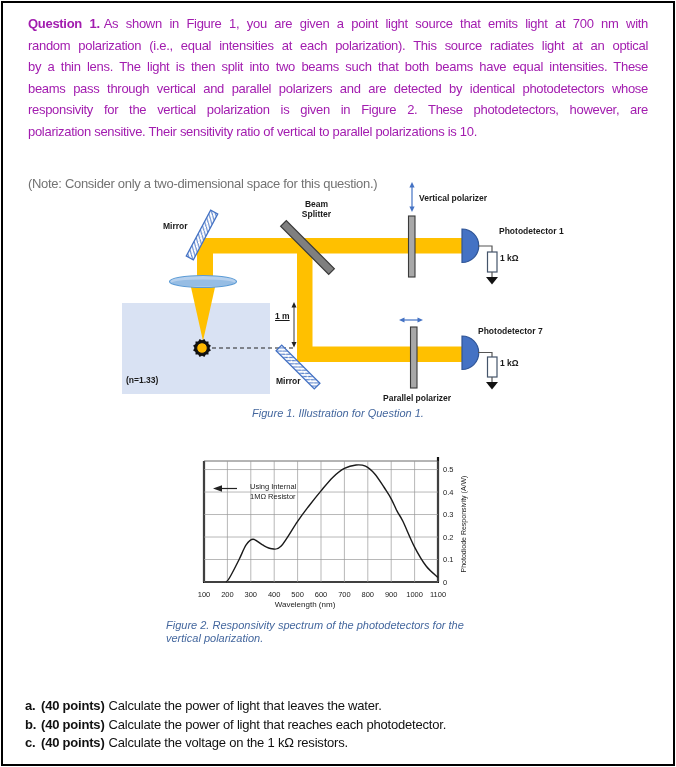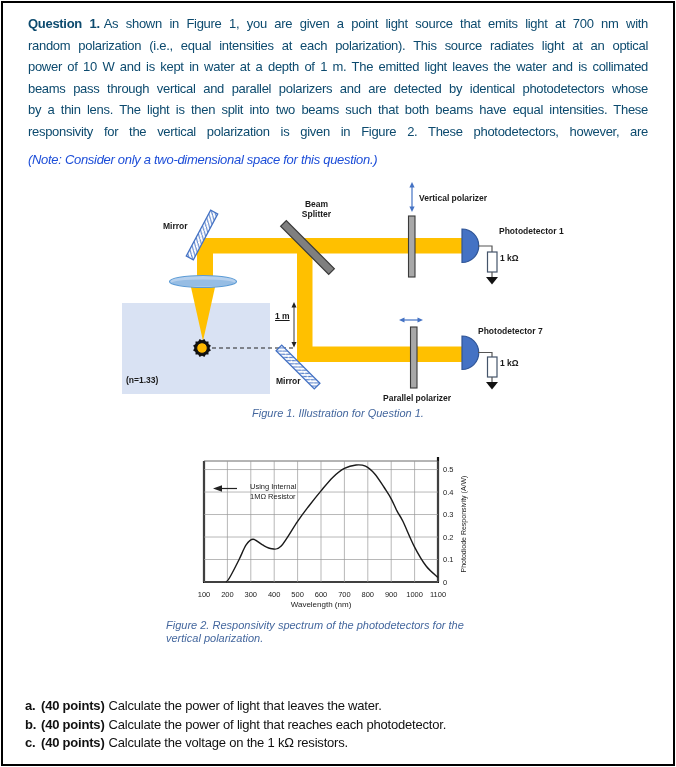--- a/index.html
+++ b/index.html
@@ -1,55 +1,55 @@
 <!DOCTYPE html>
 <html><head>
 <meta charset="utf-8">
 <style>
   html,body{margin:0;padding:0;background:#fff;}
   .page{position:relative;width:676px;height:767px;background:#fff;overflow:hidden;
         font-family:"Liberation Sans",sans-serif;color:#111;}
   .frame{position:absolute;inset:1px;border:2.5px solid #000;pointer-events:none;}
   
   .para{position:absolute;left:28px;top:13px;width:620px;font-size:13px;line-height:21.6px;
-        letter-spacing:-0.3px;color:#0c4a6e;}
+        letter-spacing:-0.3px;color:#a21caf;}
   .pline{text-align:justify;text-align-last:justify;white-space:normal;}
   .pline.last{text-align-last:left;}
   .qlabel{font-weight:bold;margin-right:4px;}
-  .note{position:absolute;left:28px;top:152px;width:620px;font-size:13px;letter-spacing:-0.3px;color:#1d4ed8;font-style:italic;}
+  .note{position:absolute;left:28px;top:176px;width:620px;font-size:13px;letter-spacing:-0.3px;color:#737373;}
   
   .f1lbl{position:absolute;font-size:8.5px;font-weight:600;color:#1a1a1a;white-space:pre-line;line-height:9.5px;}
   .caption{position:absolute;font-style:italic;color:#44679E;font-size:11px;line-height:12.5px;white-space:pre-line;}
   .cap1{left:0;top:407px;width:676px;text-align:center;}
   .cap2{left:166px;top:619px;width:330px;text-align:left;}
   
   .legend-text{position:absolute;left:250px;top:482px;font-size:7.5px;line-height:10.3px;color:#222;white-space:pre-line;}
-  .xlabel{position:absolute;left:204px;top:600px;width:234px;text-align:center;font-size:8px;color:#222;}
+  .xlabel{position:absolute;left:188px;top:600px;width:234px;text-align:center;font-size:8px;color:#222;}
   .ylabel{position:absolute;left:463px;top:524px;transform:translate(-50%,-50%) rotate(-90deg);
           font-size:7px;color:#222;white-space:nowrap;}
   svg{position:absolute;left:0;}
   svg text{font-family:"Liberation Sans",sans-serif;}
   
   .tasks{position:absolute;left:25px;top:697px;width:630px;font-size:13px;letter-spacing:-0.2px;}
   .task{display:flex;align-items:baseline;line-height:18.5px;}
   .tlab{font-weight:bold;width:16px;flex:none;}
   .tpts{font-weight:bold;margin-right:4px;flex:none;}
 </style>
 </head>
 <body>
 
 <div class="page">
 
   <div class="para">
     <div class="pline"><b class="qlabel">Question 1.</b><span>As shown in Figure 1, you are given a point light source that emits light at 700 nm with</span></div>
     <div class="pline">random polarization (i.e., equal intensities at each polarization). This source radiates light at an optical</div>
-    <div class="pline">power of 10 W and is kept in water at a depth of 1 m. The emitted light leaves the water and is collimated</div>
+    <div class="pline">by a thin lens. The light is then split into two beams such that both beams have equal intensities. These</div>
     <div class="pline">beams pass through vertical and parallel polarizers and are detected by identical photodetectors whose</div>
-    <div class="pline">by a thin lens. The light is then split into two beams such that both beams have equal intensities. These</div>
     <div class="pline">responsivity for the vertical polarization is given in Figure 2. These photodetectors, however, are</div>
+    <div class="pline last">polarization sensitive. Their sensitivity ratio of vertical to parallel polarizations is 10.</div>
   </div>
 
   <div class="note">(Note: Consider only a two-dimensional space for this question.)</div>
 
   <svg style="top:180px;" width="676" height="248" viewBox="0 180 676 248">
     <defs>
       <pattern id="hatch" patternUnits="userSpaceOnUse" width="4.5" height="4.5">
         <path d="M0,4.5 L4.5,0" stroke="#4472C4" stroke-width="1.1"></path>
       </pattern>
     </defs>

